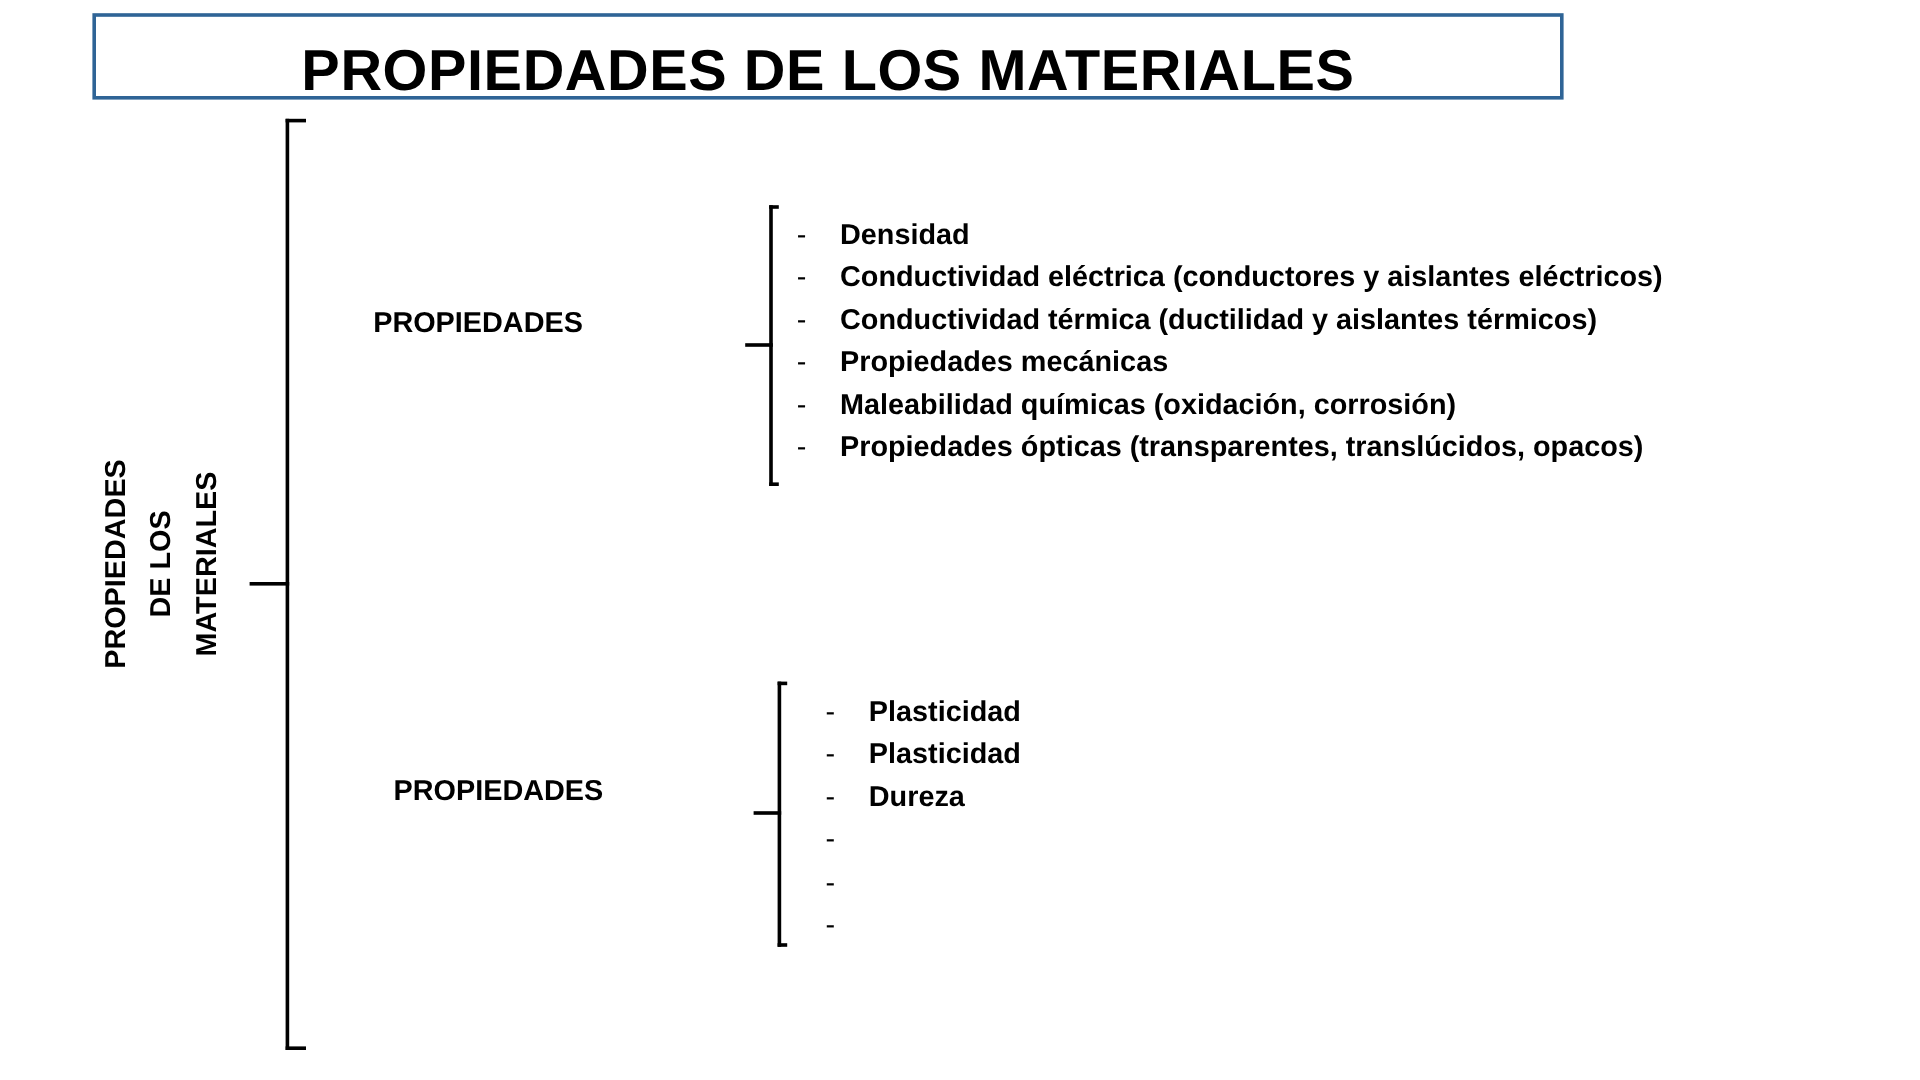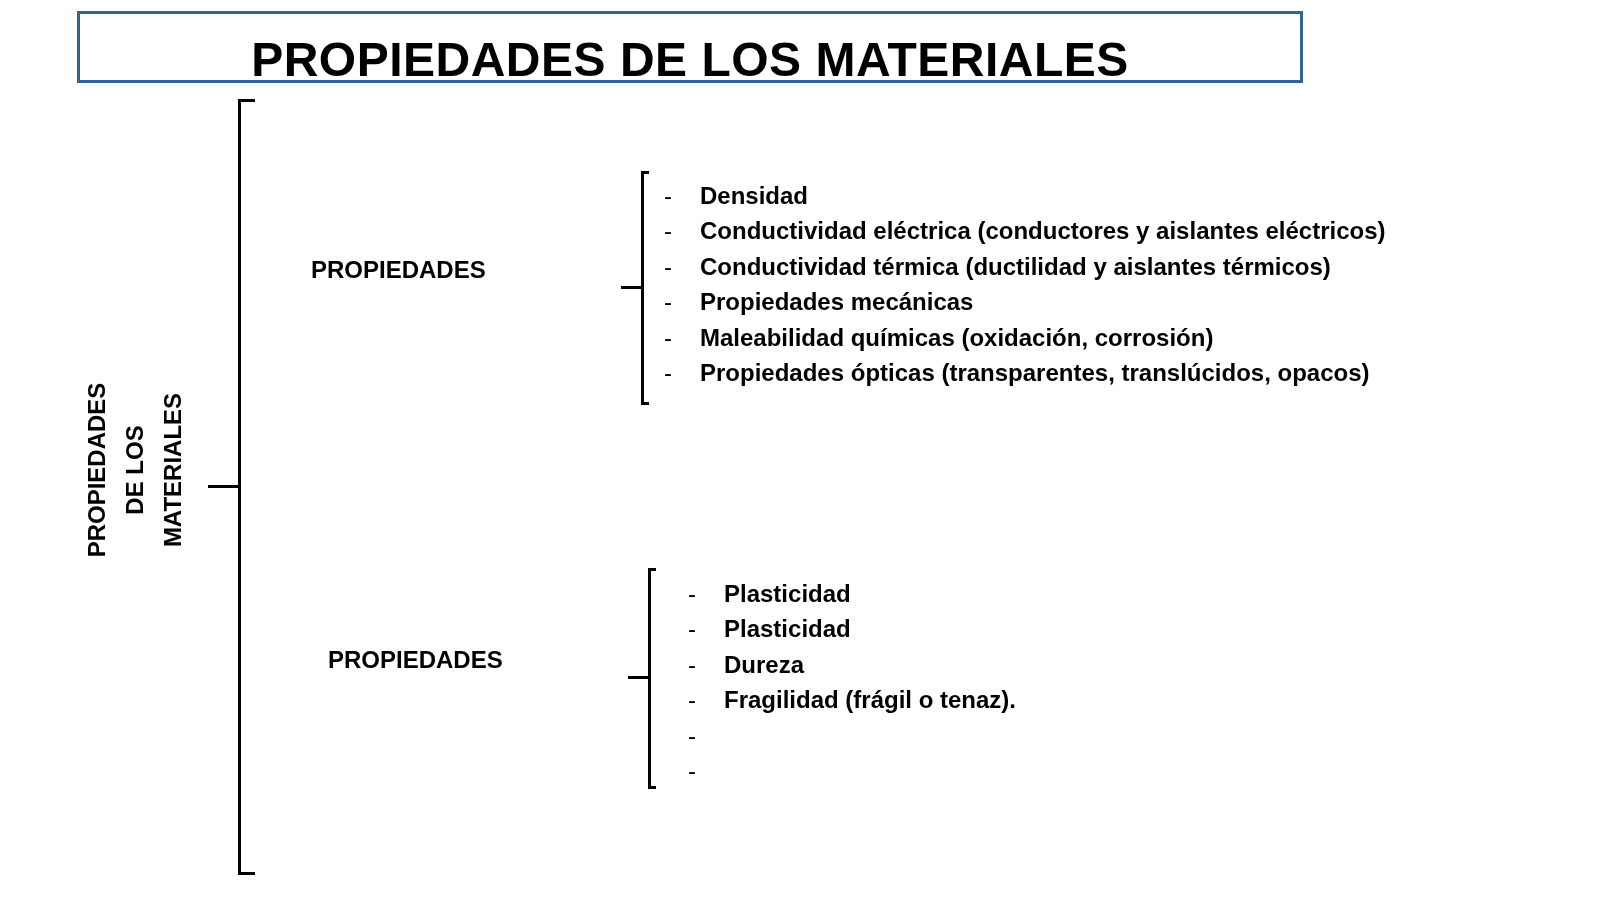--- a/index.html
+++ b/index.html
@@ -90,21 +90,20 @@
   <li>
       <span class="dash">-</span>
       <span>Plasticidad</span>
     </li>
   <li>
       <span class="dash">-</span>
       <span>Dureza</span>
     </li>
   <li>
       <span class="dash">-</span>
-      <span>Fragilidad (frágil o tenaz).</span>
     </li>
   <li>
       <span class="dash">-</span>
     </li>
   <li>
       <span class="dash">-</span>
     </li>
 </ul>
 
 </body></html>

